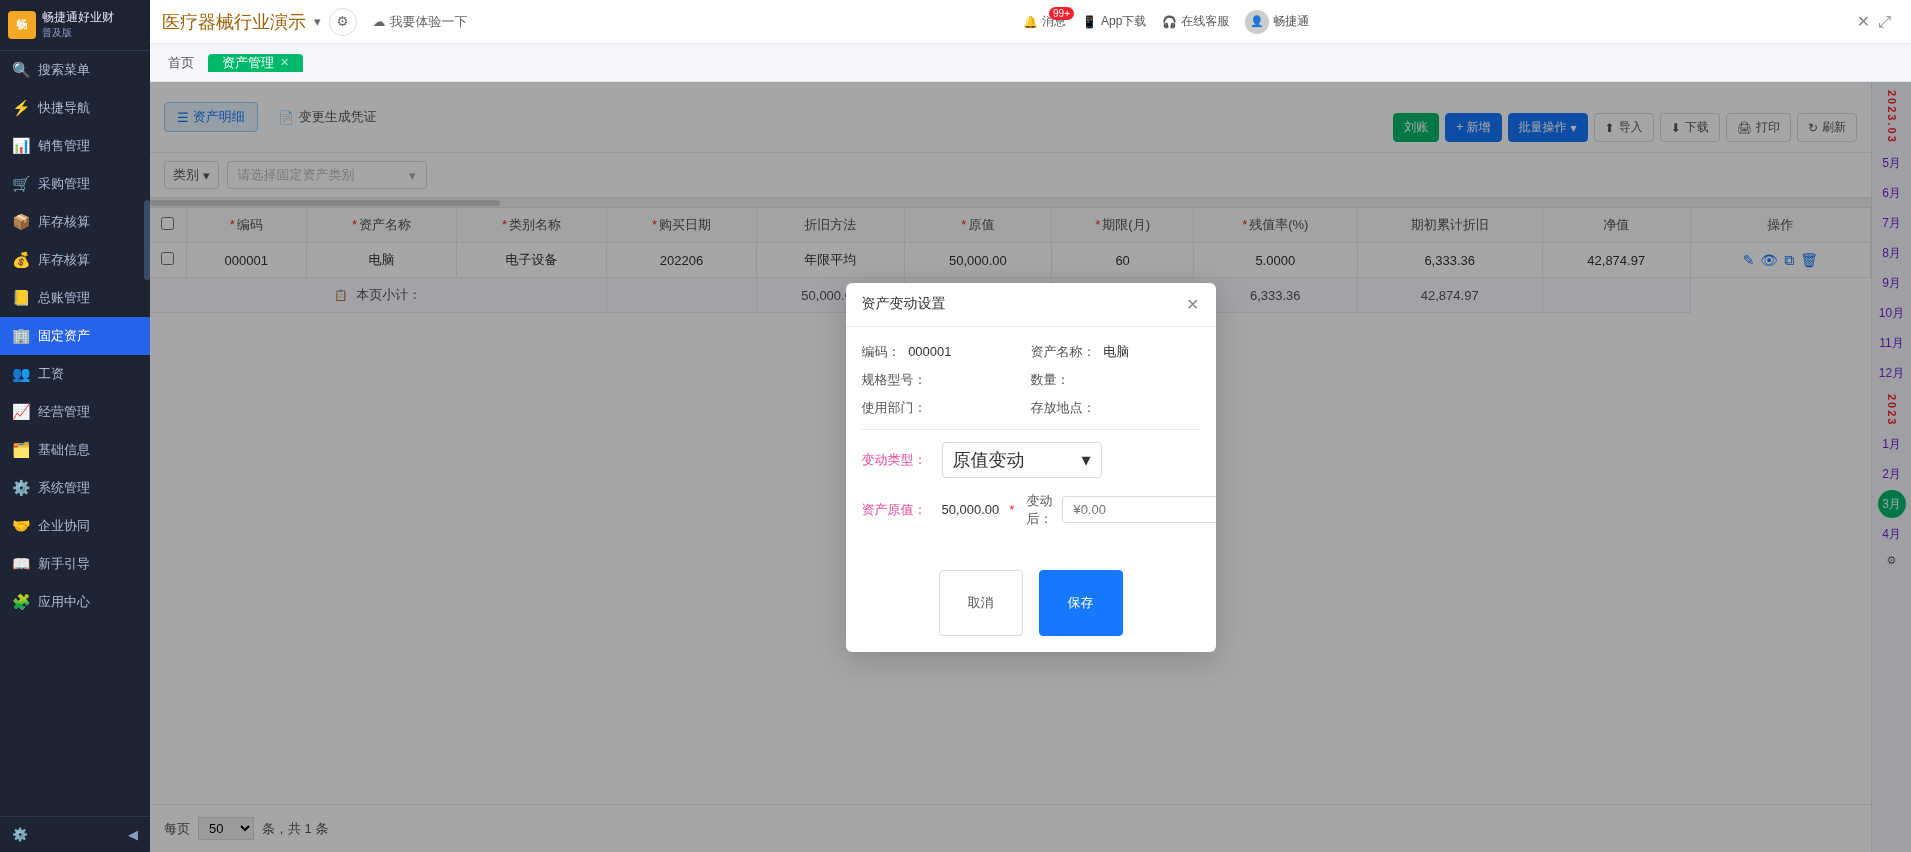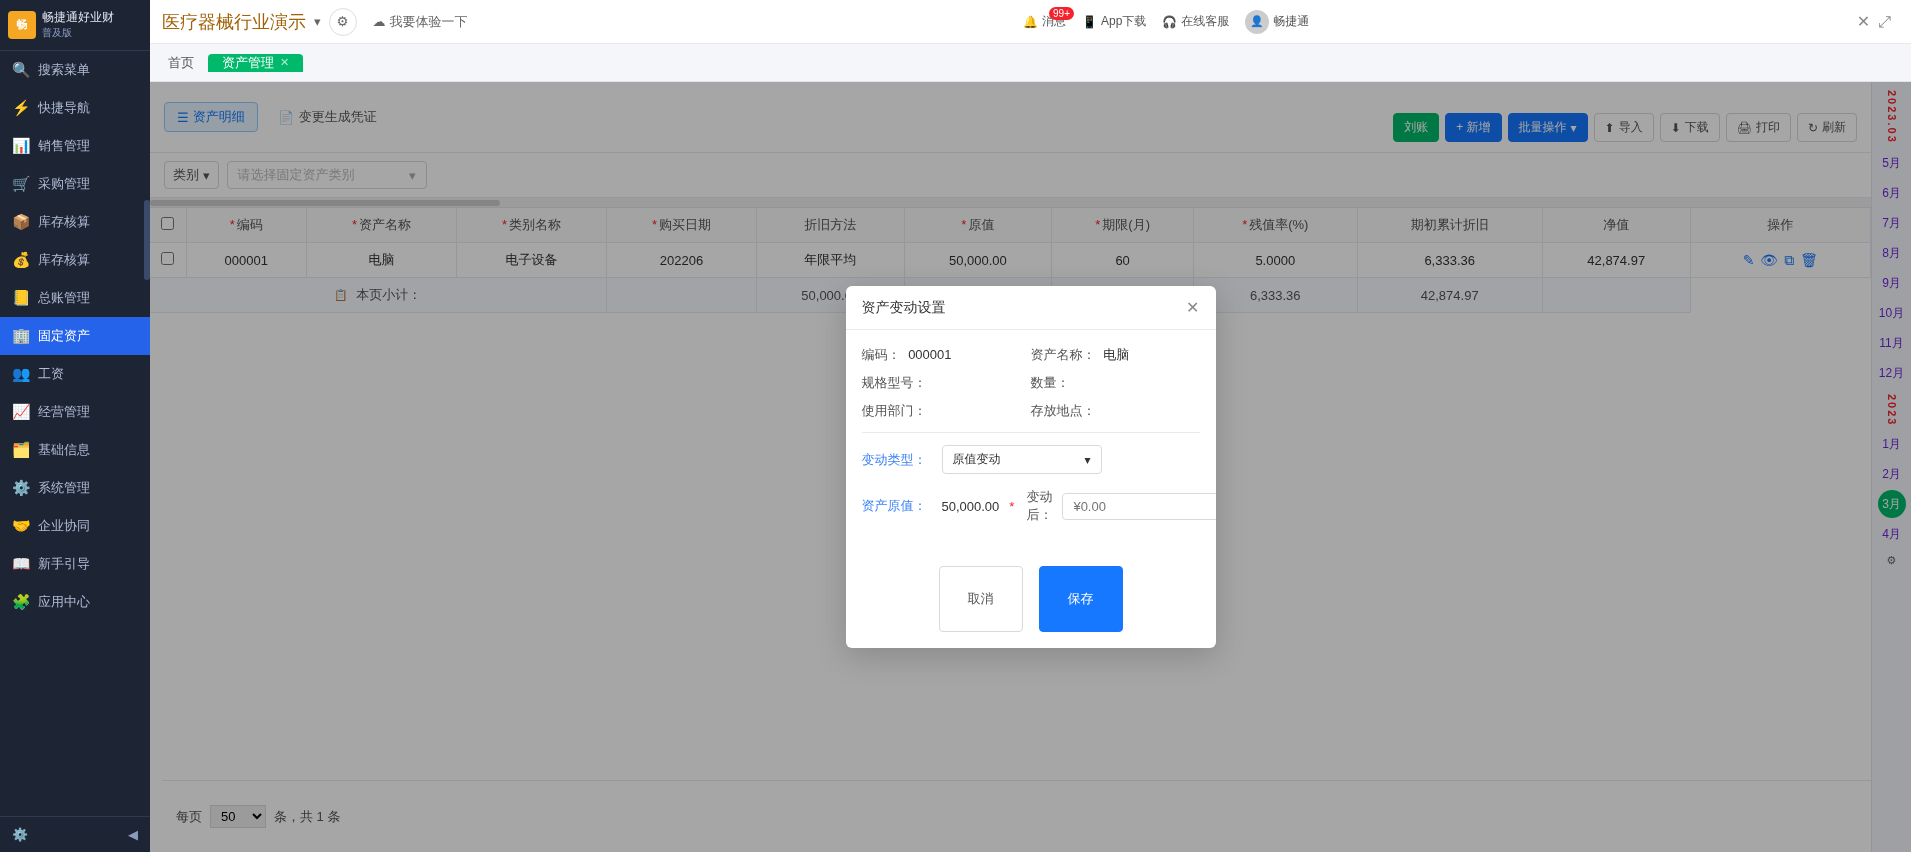--- a/index.html
+++ b/index.html
@@ -240,28 +240,27 @@
     .subtotal-row td {
       background: #f9fbff;
       color: #555;
       font-weight: 500;
     }
     .action-icons { display: flex; gap: 6px; justify-content: center; }
     .action-icon { cursor: pointer; color: #1677ff; font-size: 14px; }
 
     
     .pagination {
-      padding: 24px 14px;
+      padding: 12px 14px;
       display: flex;
       align-items: center;
       gap: 8px;
       border-top: 1px solid #e8eaf0;
       font-size: 13px;
       color: #555;
-      margin-left: 12px;
     }
     .page-size-select {
       border: 1px solid #d9d9d9; border-radius: 0; padding: 2px 6px; font-size: 13px; cursor: pointer;
     }
 
     
     .right-sidebar {
       width: 40px;
       background: #f5f6fa;
       border-left: 1px solid #e0e4ed;
@@ -351,33 +350,33 @@
       margin: 12px 0;
     }
     .modal-field-row {
       display: flex;
       align-items: center;
       margin-bottom: 14px;
       font-size: 13px;
     }
     .modal-field-label {
       width: 80px;
-      color: #3b82f6;
+      color: #ec4899;
       flex-shrink: 0;
     }
     .modal-field-value {
       flex: 1;
       display: flex;
       align-items: center;
     }
     .modal-select {
       border: 1px solid #d9d9d9;
       border-radius: 4px;
       padding: 5px 10px;
-      font-size: 12px;
+      font-size: 18px;
       color: #333;
       display: flex;
       align-items: center;
       gap: 6px;
       min-width: 160px;
       cursor: pointer;
       background: #fff;
     }
     .modal-input {
       border: 1px solid #d9d9d9;

